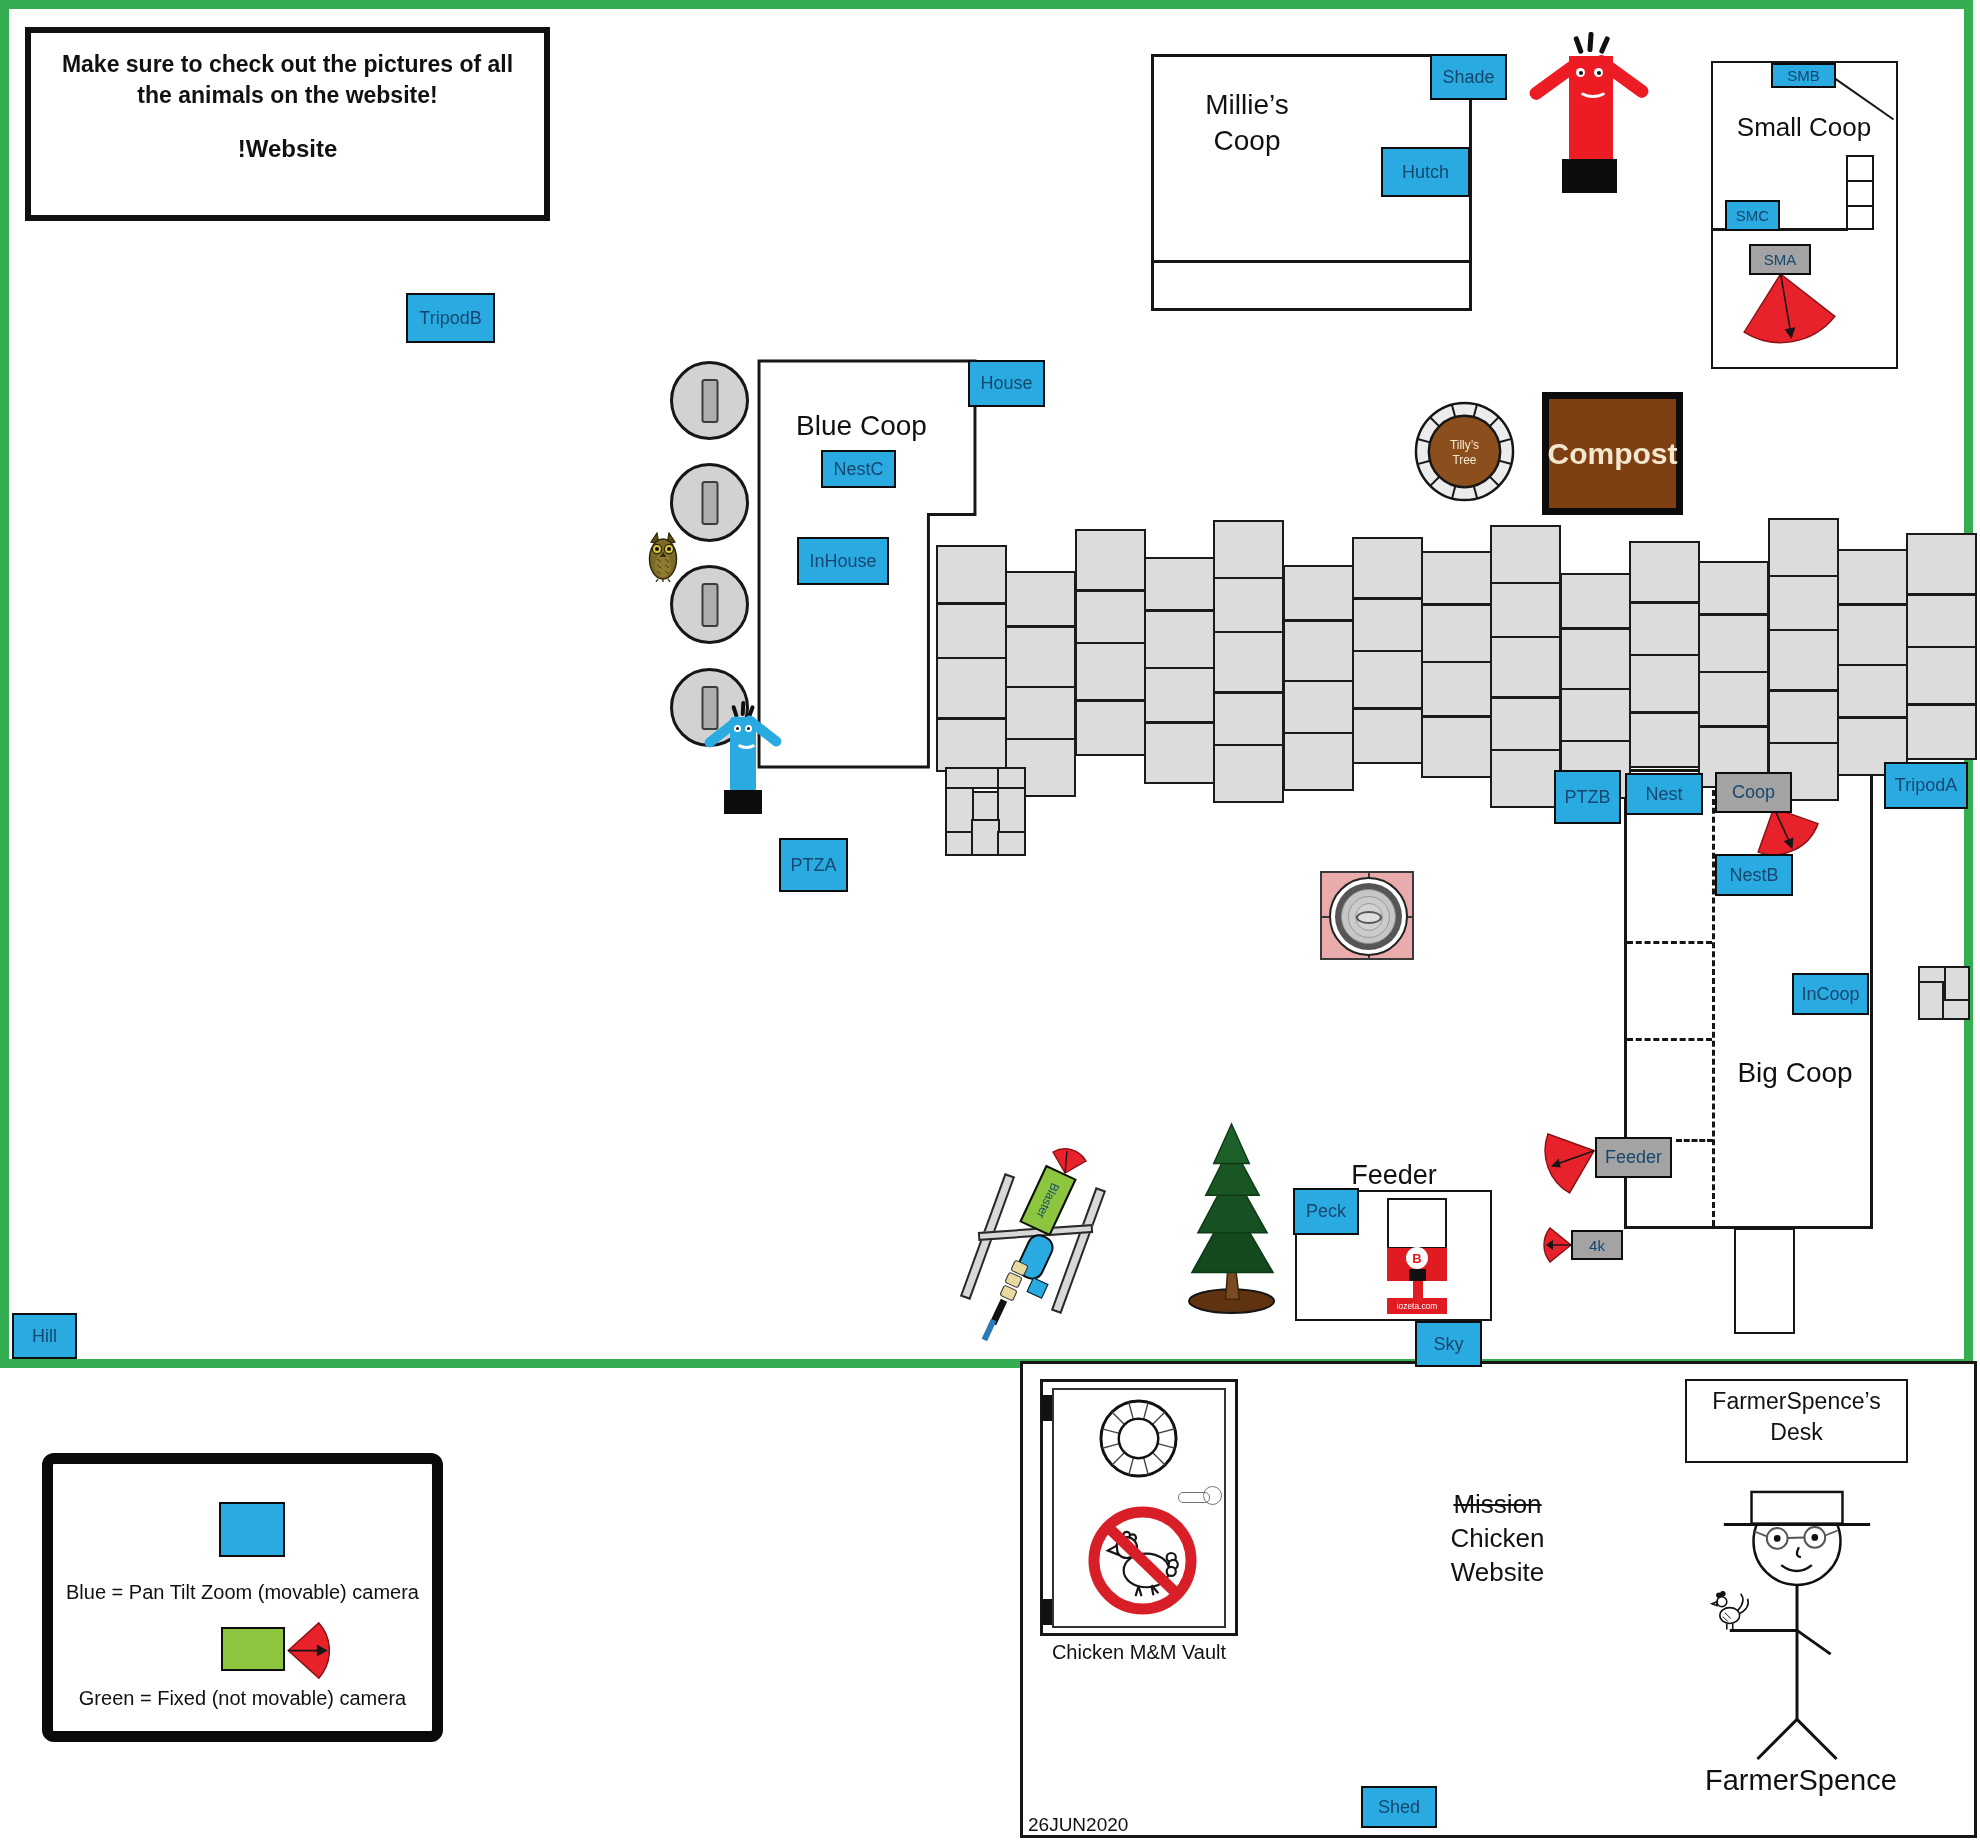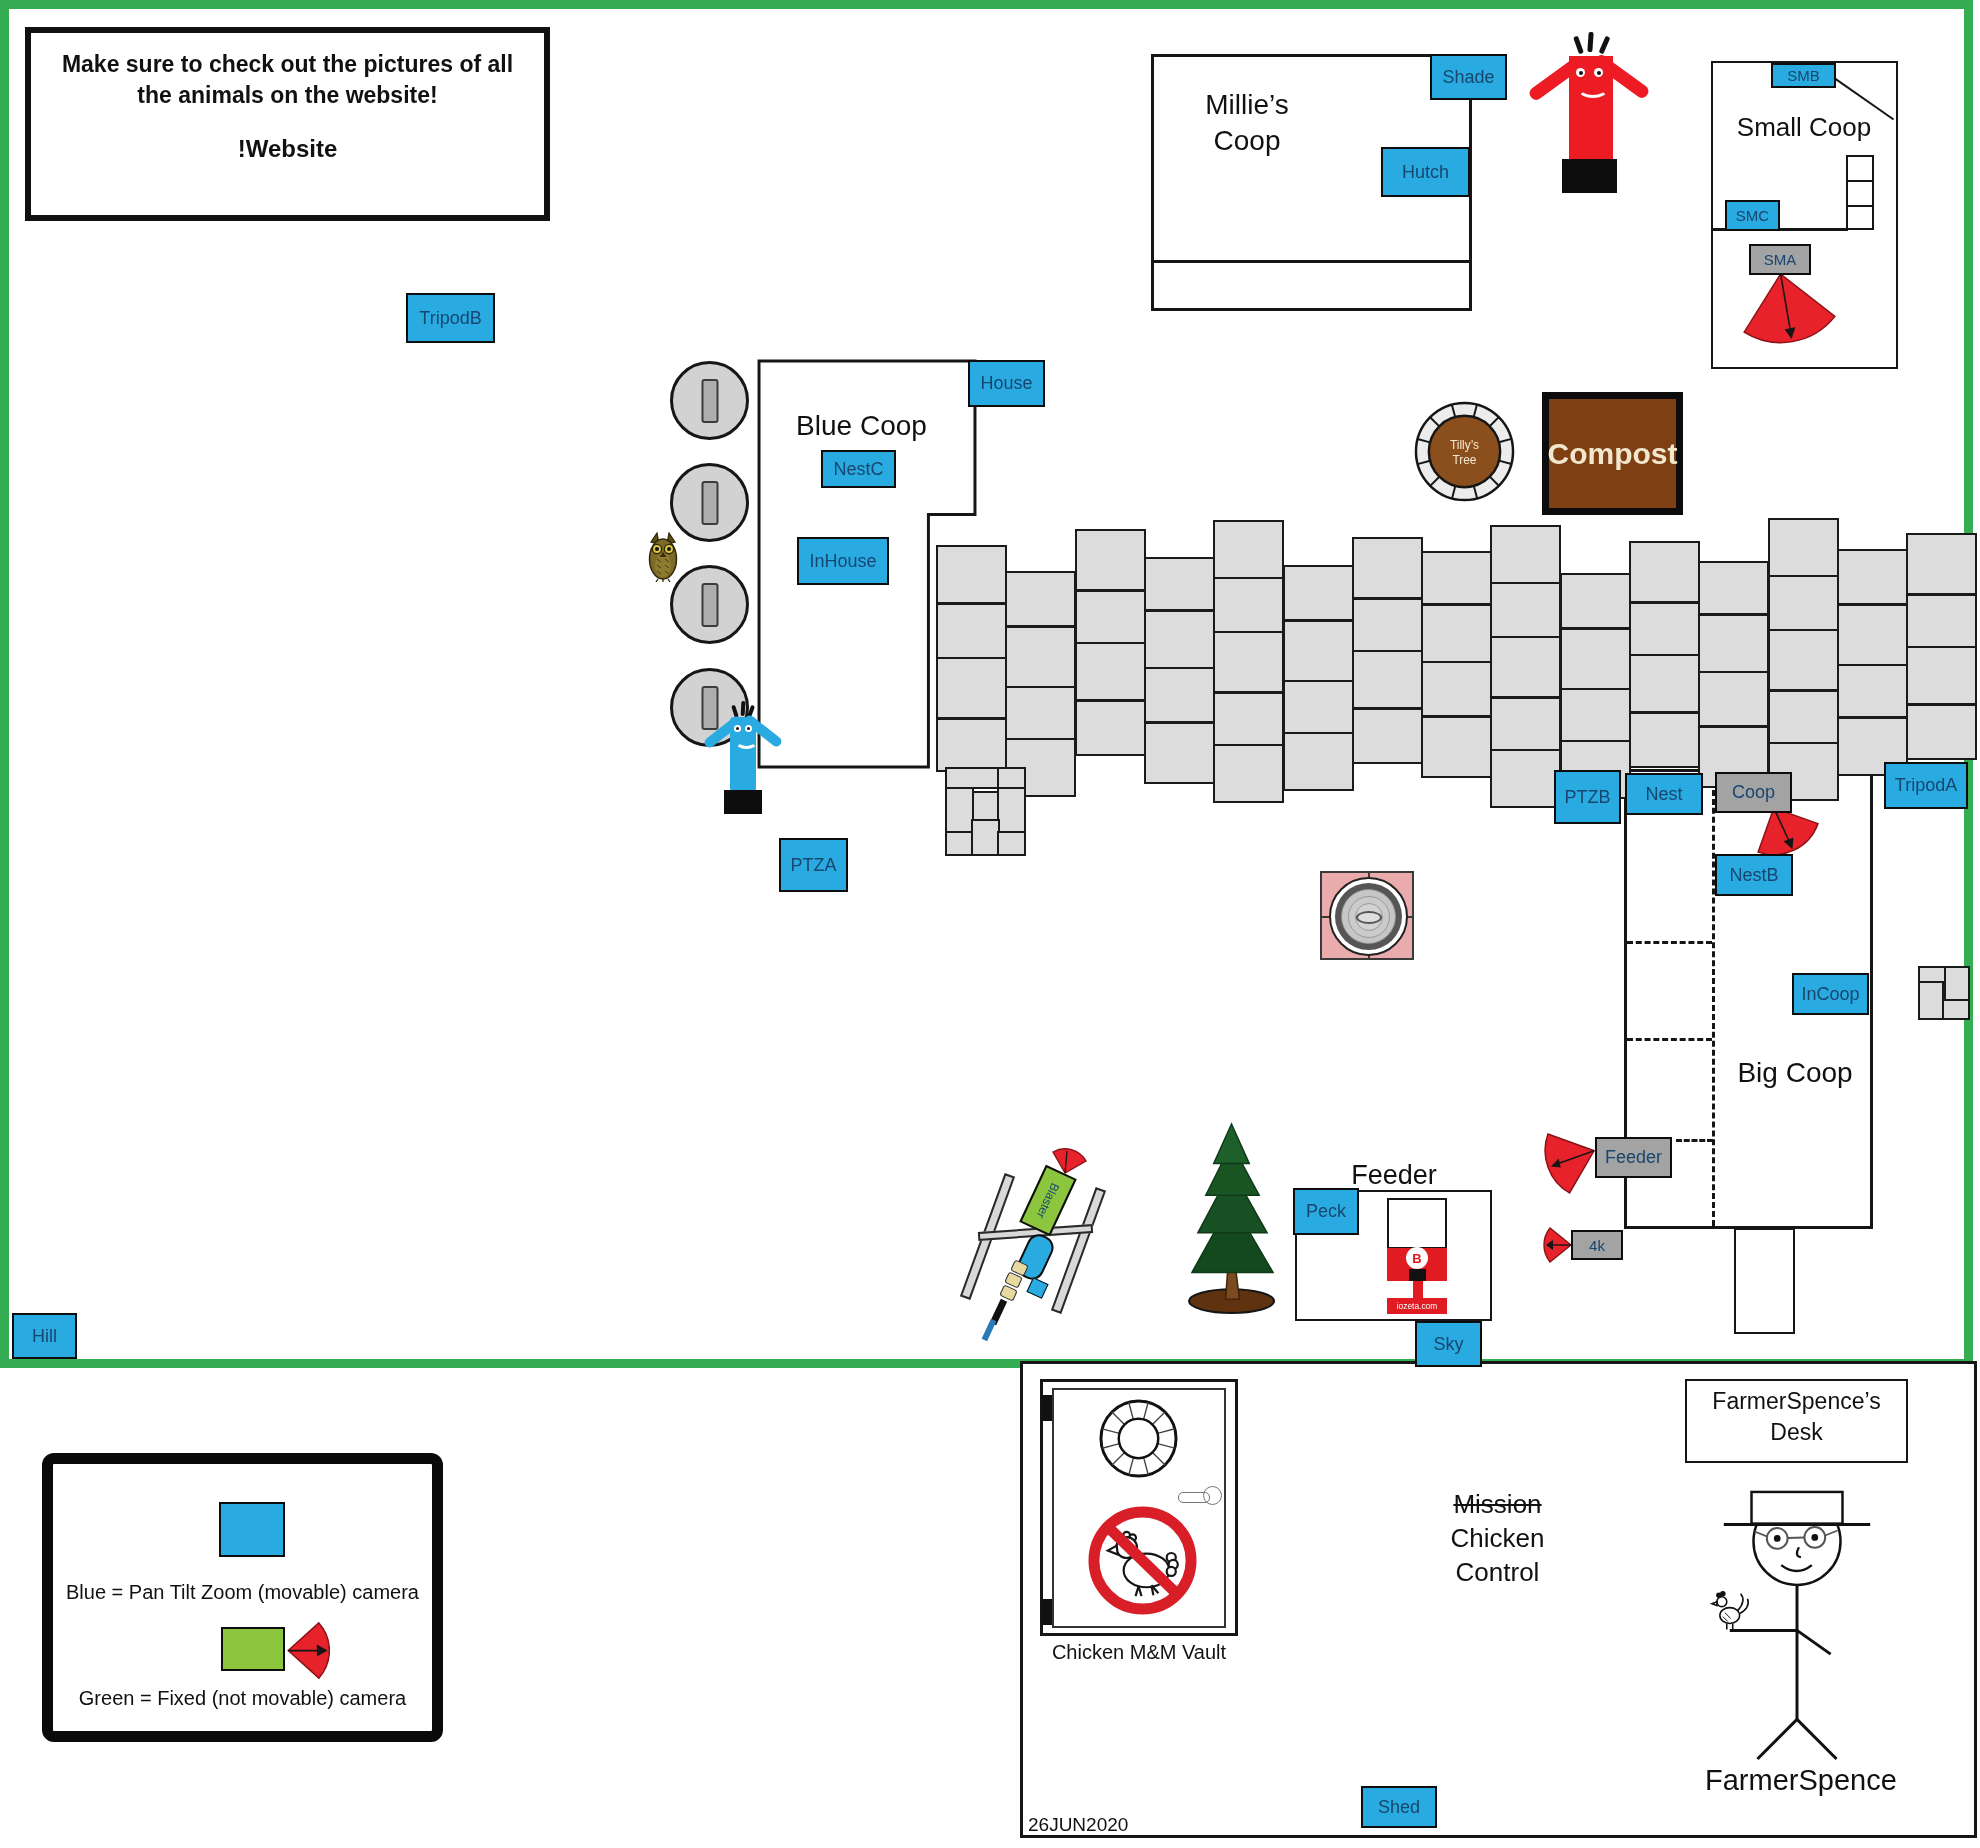--- a/index.html
+++ b/index.html
@@ -456,21 +456,21 @@
       <line x1="23" y1="24" x2="91" y2="90" stroke="#d81e26" stroke-width="11"></line>
     </svg>
   </div>
   <div class="t" style="left:1047px;top:1639px;width:184px;font-size:20px;z-index:42;">
     <span>Chicken M&amp;M Vault</span>
   </div>
 
   <div class="t" style="left:1411px;top:1488px;width:173px;font-size:26px;z-index:42;">
     <div class="strike">Mission</div>
     <div>Chicken</div>
-    <div>Control</div>
+    <div>Website</div>
   </div>
 
   <div class="abs" style="left:1685px;top:1379px;width:223px;height:84px;border:2.5px solid #161616;background:#fff;z-index:42;text-align:center;font-size:23px;line-height:1.35;padding-top:5px;">
     <div>FarmerSpence’s</div>
     <div>Desk</div>
   </div>
 
   <svg class="abs" style="left:1708px;top:1480px;z-index:42;" width="178" height="282" viewBox="0 0 180 285">
     <circle cx="90" cy="62" r="44" fill="#fff" stroke="#111" stroke-width="2.5"></circle>
     <rect x="44" y="12" width="92" height="32" fill="#fff" stroke="#111" stroke-width="2.5"></rect>

